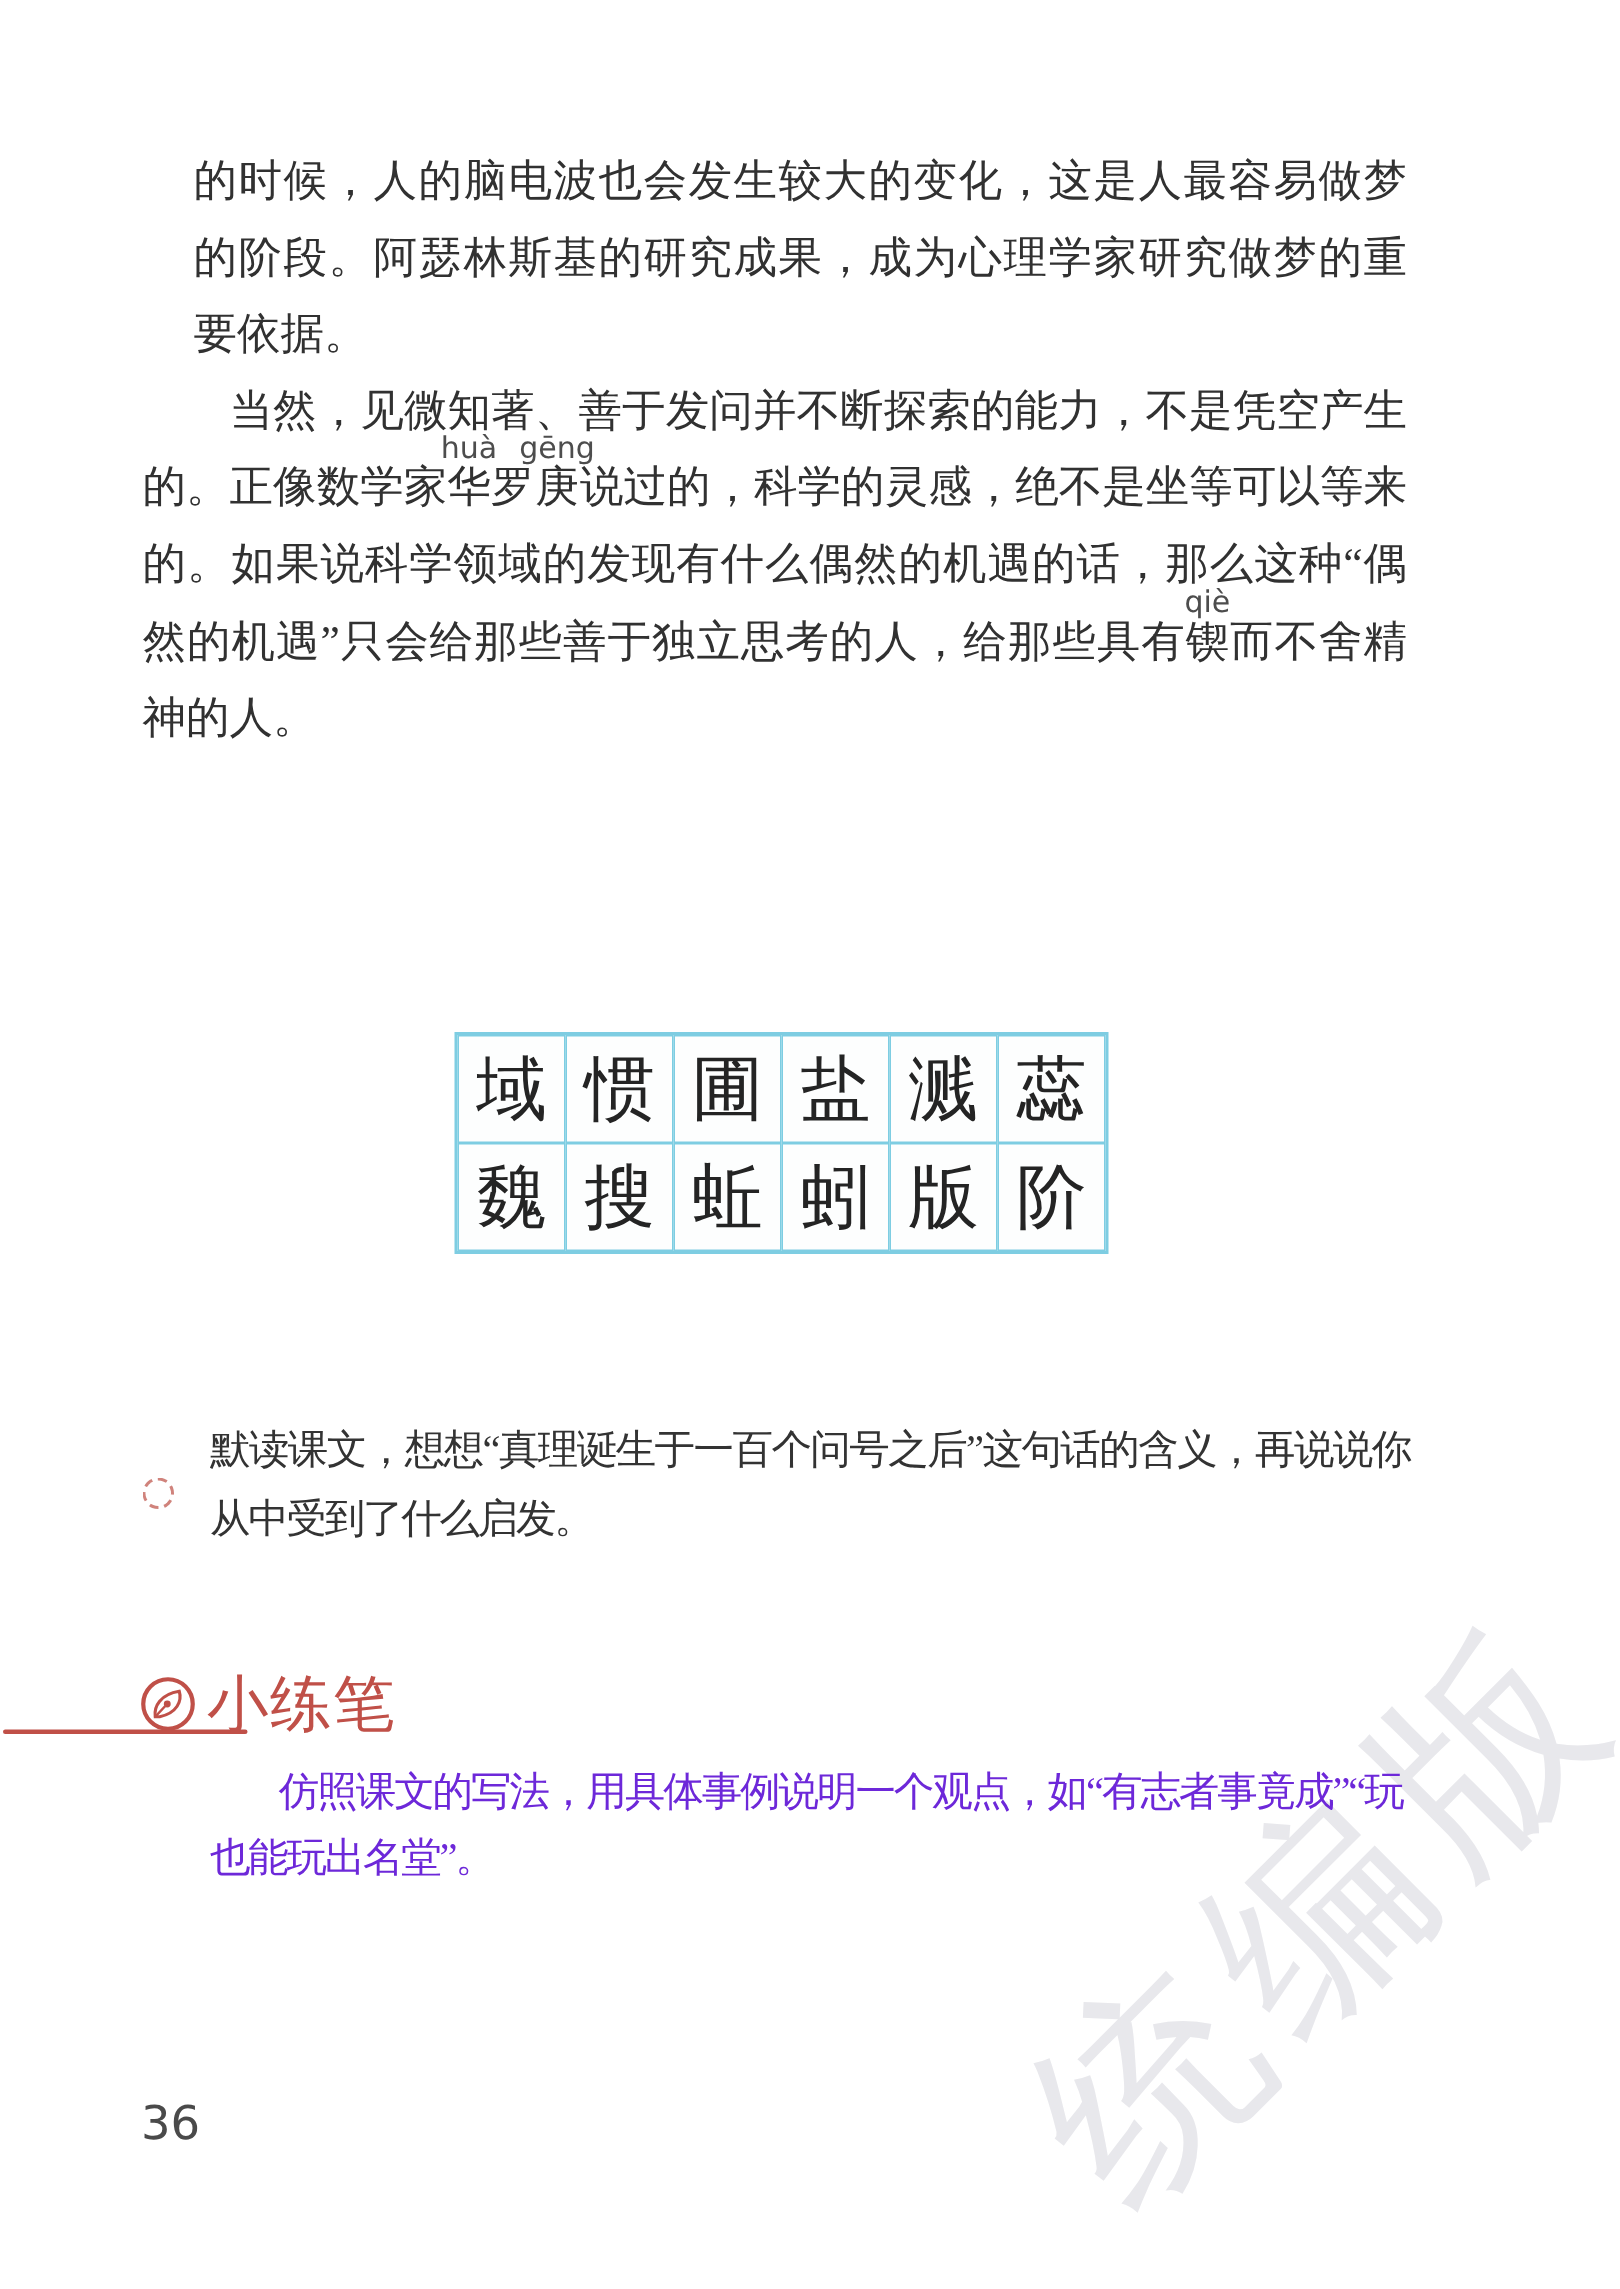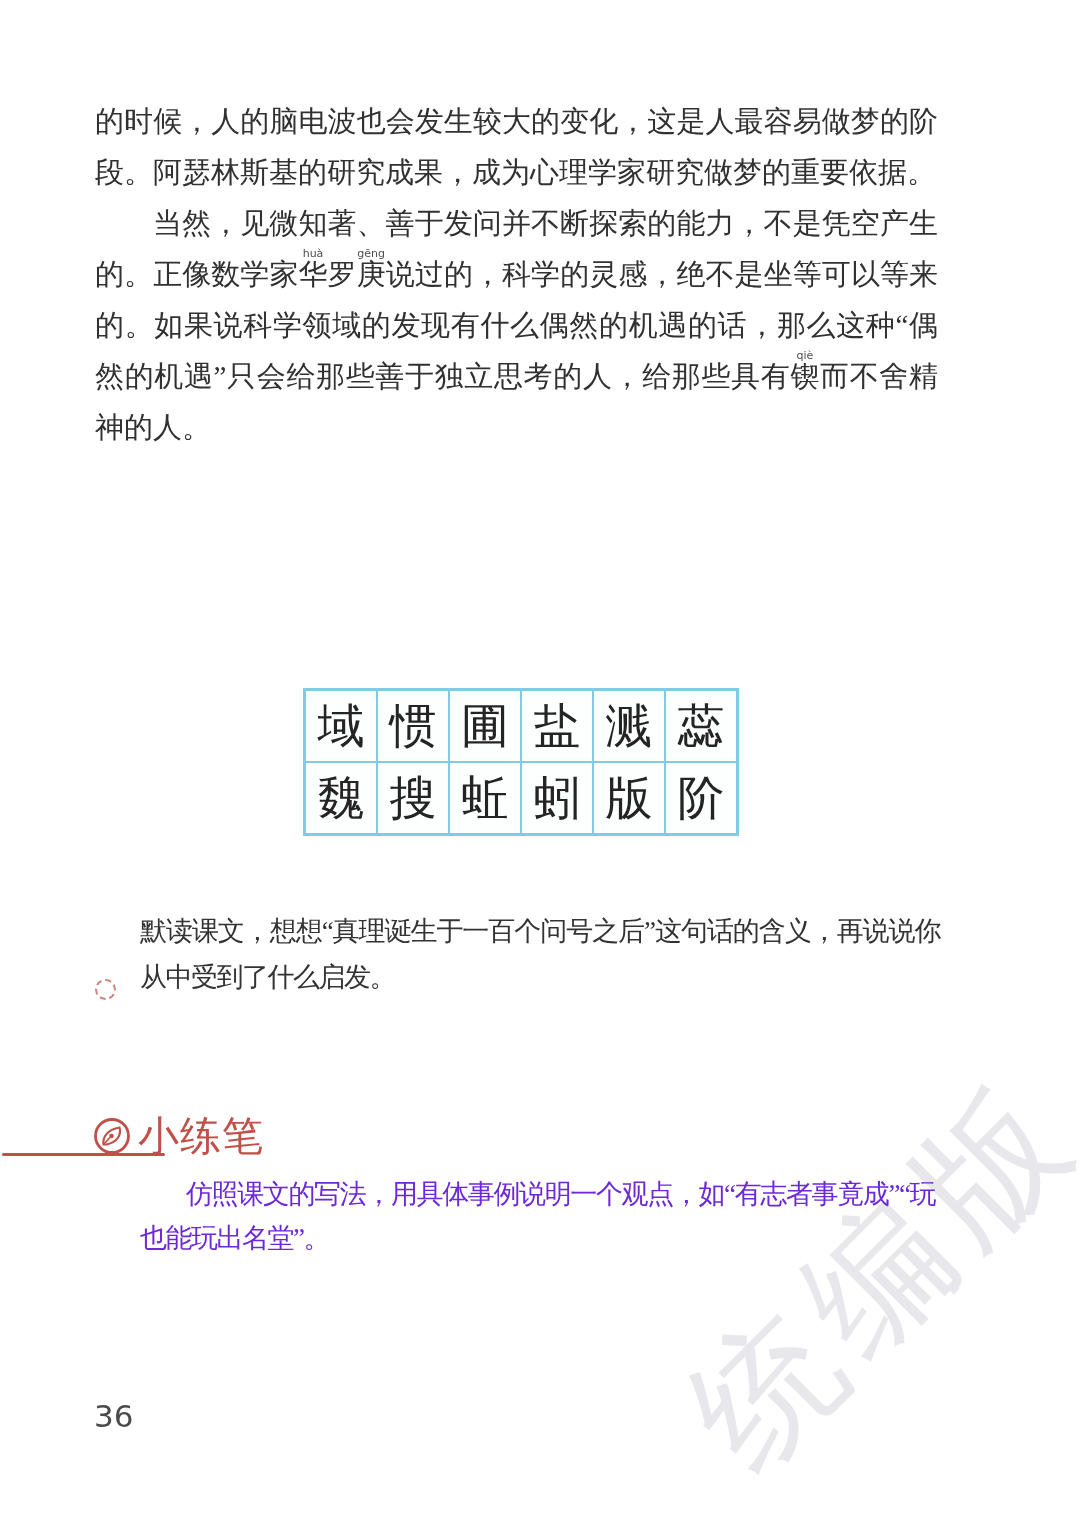--- a/index.html
+++ b/index.html
@@ -17,43 +17,43 @@
     color:#e8e8ec; transform:rotate(-45deg); transform-origin:center;
     font-family:"DejaVu Serif",serif; user-select:none;
   }
 
   
   .content {
     position:absolute; left:95px; top:96px; width:843px; z-index:1;
     font-size:29px; line-height:51px; text-align:justify;
   }
   .content p { margin:0; text-indent:2em; }
-  .content p.no-indent { text-indent:0; }
+  .content p.no-indent { text-indent:0;margin-left:34px; }
   ruby { ruby-align:center; }
   rt {
     font-family:"DejaVu Sans","Liberation Sans",sans-serif;
-    font-size:11px; line-height:1; color:#4d4d4d; letter-spacing:0;
+    font-size:20px; line-height:1; color:#4d4d4d; letter-spacing:0;
   }
 
   
   .char-grid {
     position:absolute; left:303px; top:688px; z-index:1;
     display:grid; grid-template-columns:repeat(6,72px); grid-auto-rows:72px;
     border:2px solid #7ecde2; background:#fdfefe;
   }
   .char-cell {
     box-sizing:border-box; border:1px solid #7ecde2;
     display:flex; align-items:center; justify-content:center;
     font-size:47px; color:#242424;
     font-family:"DejaVu Serif",serif;
   }
 
   
   .questions { position:absolute; left:95px; top:908px; width:845px; z-index:1; }
-  .question-item { display:flex; align-items:flex-end; margin-bottom:24px; }
+  .question-item { display:flex; align-items:center; margin-bottom:24px;margin-top:35px; }
   .q-bullet {
     flex:0 0 auto; width:17px; height:17px; margin:13px 24px 0 0;
     border:2px dashed #d0837c; border-radius:50%;
   }
   .question-item p {
     margin:0; font-size:27px; line-height:46px; letter-spacing:-1.5px;
     text-align:justify; color:#333333; width:800px;
   }
 
   

